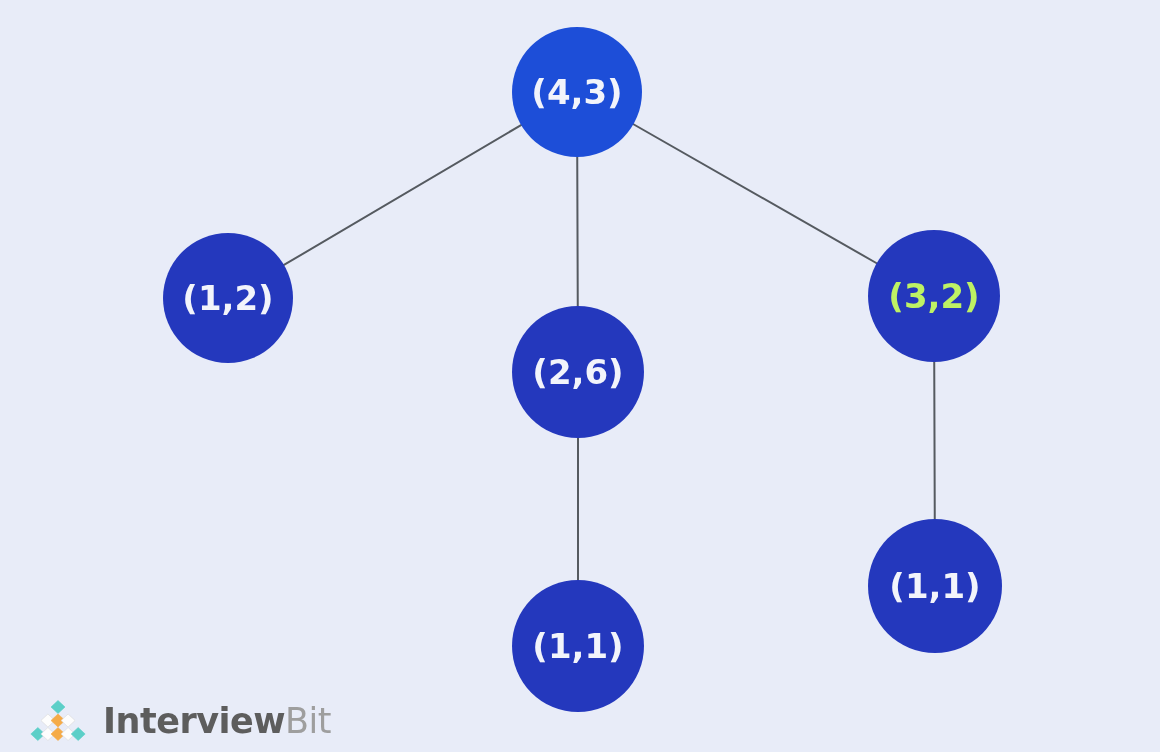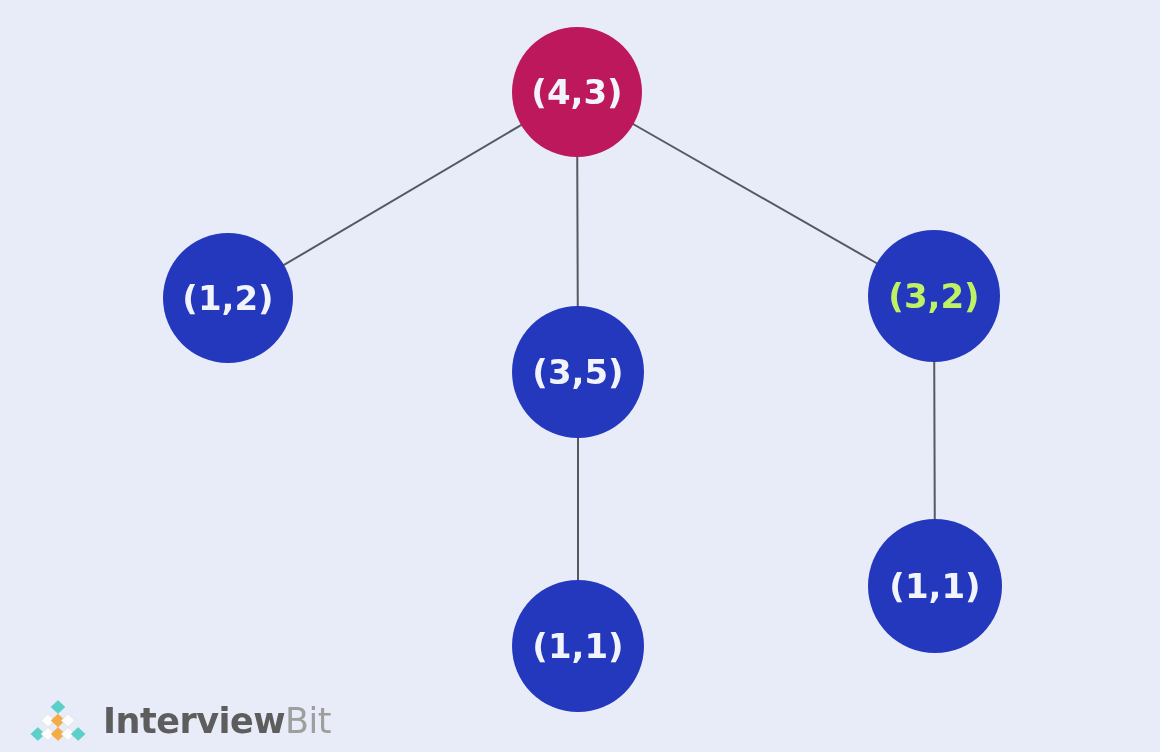--- a/index.html
+++ b/index.html
@@ -75,28 +75,28 @@
 
   <svg id="edges" viewBox="0 0 1160 752" xmlns="http://www.w3.org/2000/svg">
       <line x1="522.7461609504504" y1="124.02375600059375" x2="282.25383904954964" y2="265.9762439994062" stroke="#555a60" stroke-width="2" stroke-linecap="round"></line>
       <line x1="577.2249985650648" y1="154.99959821812928" x2="577.7714300291406" y2="308.00040815936075" stroke="#555a60" stroke-width="2" stroke-linecap="round"></line>
       <line x1="631.6993179538409" y1="123.25675311648052" x2="878.4324389040346" y2="264.2471079451626" stroke="#555a60" stroke-width="2" stroke-linecap="round"></line>
       <line x1="578" y1="436" x2="578" y2="582" stroke="#555a60" stroke-width="2" stroke-linecap="round"></line>
       <line x1="934.2206883431172" y1="359.9996195039878" x2="934.7758634015216" y2="521.0003864412624" stroke="#555a60" stroke-width="2" stroke-linecap="round"></line>
     </svg>
 
   <div id="nodes-layer">
-      <div class="node" style="left: 512px; top: 27px; width: 130px; height: 130px; background: #be185d;">
+      <div class="node" style="left: 512px; top: 27px; width: 130px; height: 130px; background: #1d4ed8;">
         <span class="node-label" style="color: rgb(242, 244, 251);">(4,3)</span>
       </div>
       <div class="node" style="left: 163px; top: 233px; width: 130px; height: 130px; background: rgb(36, 56, 189);">
         <span class="node-label" style="color: rgb(242, 244, 251);">(1,2)</span>
       </div>
       <div class="node" style="left: 512px; top: 306px; width: 132px; height: 132px; background: rgb(36, 56, 189);">
-        <span class="node-label" style="color: rgb(242, 244, 251);">(3,5)</span>
+        <span class="node-label" style="color: rgb(242, 244, 251);">(2,6)</span>
       </div>
       <div class="node" style="left: 868px; top: 230px; width: 132px; height: 132px; background: rgb(36, 56, 189);">
         <span class="node-label" style="color: #bef264;">(3,2)</span>
       </div>
       <div class="node" style="left: 512px; top: 580px; width: 132px; height: 132px; background: rgb(36, 56, 189);">
         <span class="node-label" style="color: rgb(242, 244, 251);">(1,1)</span>
       </div>
       <div class="node" style="left: 868px; top: 519px; width: 134px; height: 134px; background: rgb(36, 56, 189);">
         <span class="node-label" style="color: rgb(242, 244, 251);">(1,1)</span>
       </div>

